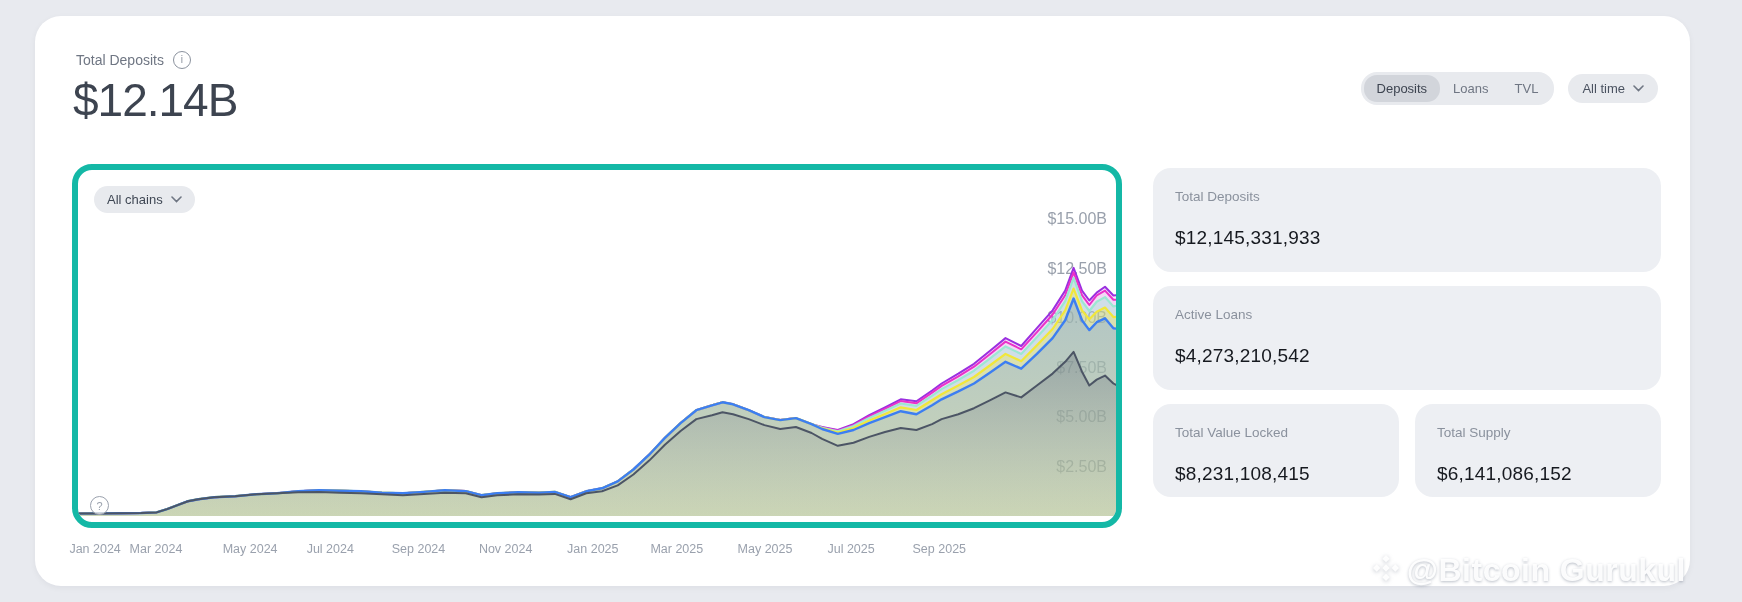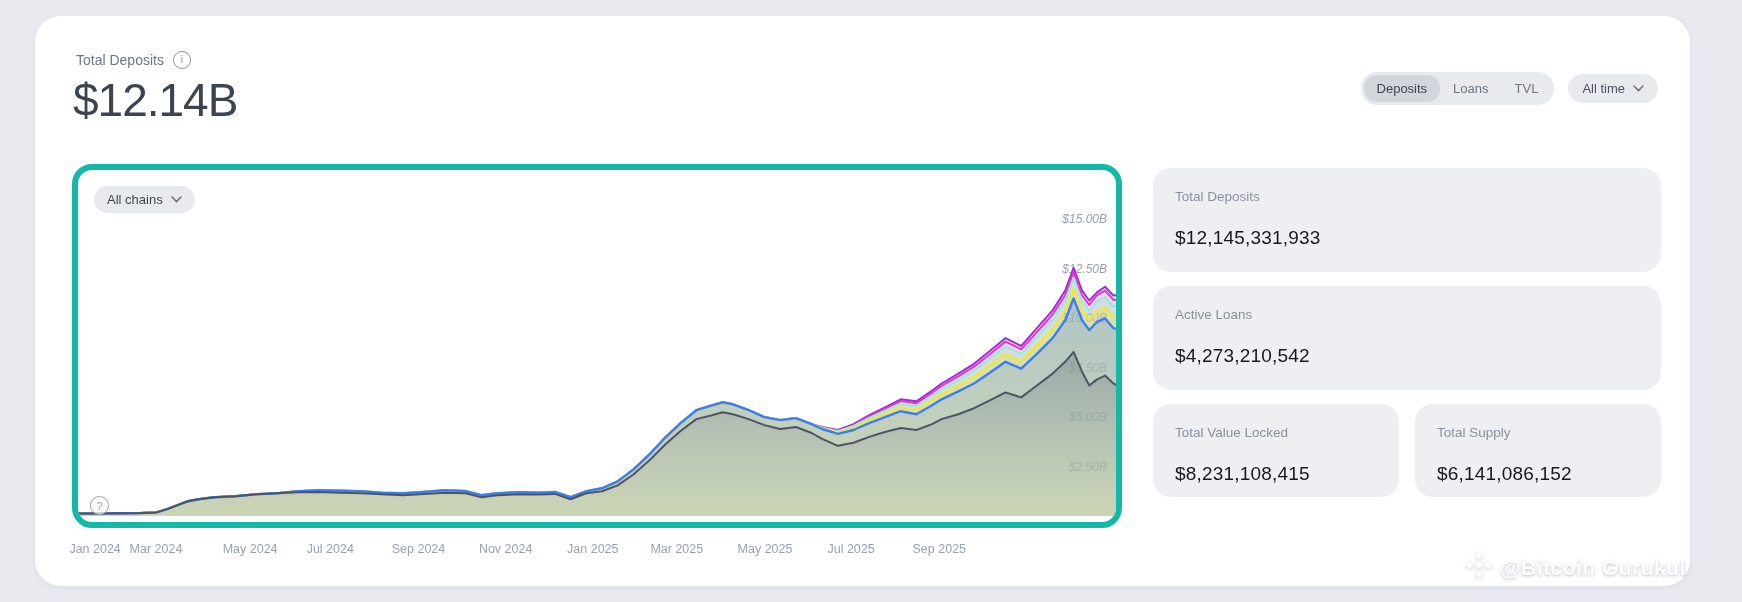--- a/index.html
+++ b/index.html
@@ -48,21 +48,21 @@
   }
   .chain-pill{
     position:absolute;left:16px;top:16px;z-index:3;
     background:#e8eaee;border-radius:15px;padding:6px 13px;
     font-size:13px;color:#3f4754;display:flex;gap:8px;align-items:center;
     border:none;cursor:pointer;font-family:inherit;
   }
   .y-labels{position:absolute;inset:0;z-index:1;}
   .y-label{
     position:absolute;right:9px;height:16px;line-height:16px;
-    font-size:12px;color:#99a0ac;text-align:right;white-space:nowrap;font-style:italic;
+    font-size:16px;color:#99a0ac;text-align:right;white-space:nowrap;
   }
   .chart-svg{position:absolute;left:0;top:0;z-index:2;display:block;}
   .help-icon{
     position:absolute;left:12px;bottom:7px;z-index:3;
     width:17px;height:17px;border:1.2px solid #9aa1ad;border-radius:50%;
     display:flex;align-items:center;justify-content:center;
     font-size:11px;color:#9aa1ad;background:rgba(255,255,255,.7);cursor:pointer;
   }
   
   .x-labels{position:absolute;left:37px;top:526px;width:1050px;height:18px;}
@@ -80,21 +80,21 @@
     height:104px;box-sizing:border-box;
   }
   .stat-row{display:flex;gap:16px;}
   .stat-row .stat-card{flex:1;height:93px;}
   .stat-label{font-size:13.5px;color:#8a919d;}
   .stat-value{margin-top:23px;font-size:19px;font-weight:500;color:#16191f;letter-spacing:.2px;}
   
   .watermark{
     position:absolute;right:56px;top:552px;z-index:10;
     display:flex;align-items:center;gap:8px;
-    color:rgba(255,255,255,.93);font-size:21px;font-weight:700;letter-spacing:.5px;
+    color:rgba(255,255,255,.93);font-size:32px;font-weight:700;letter-spacing:.5px;
     text-shadow:0 1px 3px rgba(100,110,130,.45);
   }
   .watermark svg{filter:drop-shadow(0 1px 2px rgba(100,110,130,.4));}
 </style>
 </head>
 <body>
 
 <div class="main-card">
 
   <div class="header-title">

